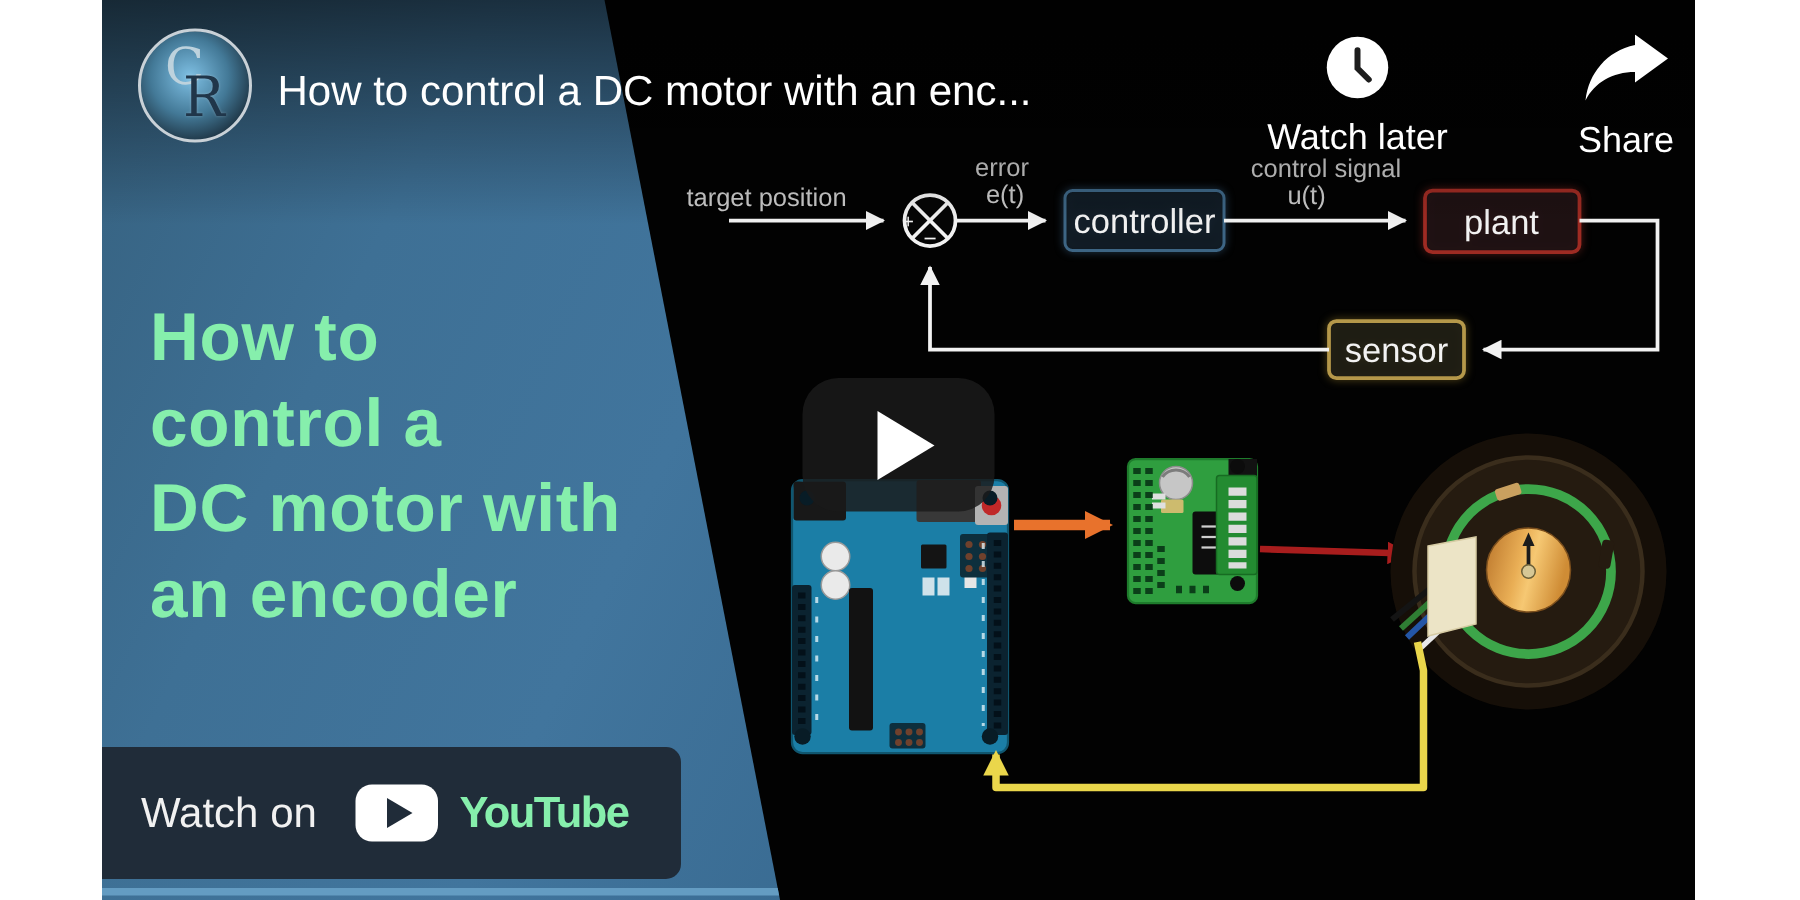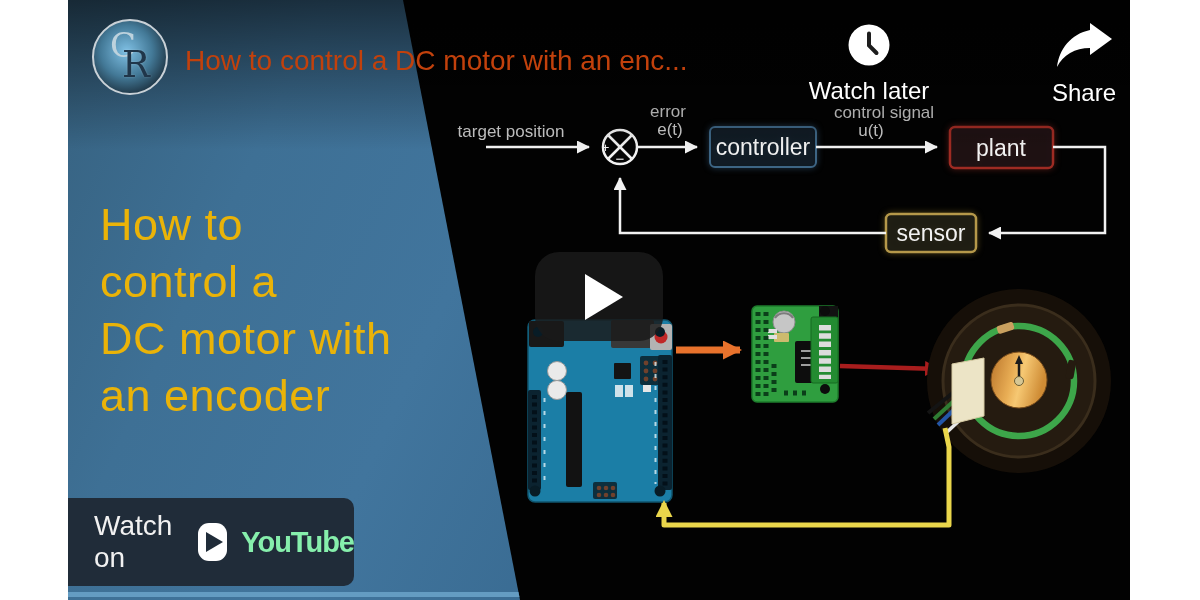--- a/index.html
+++ b/index.html
@@ -3,37 +3,37 @@
 <meta charset="utf-8">
 <style>
   html,body{margin:0;padding:0;background:#ffffff;width:1200px;height:600px;overflow:hidden;
             font-family:"Liberation Sans",sans-serif;}
   .player{position:absolute;left:68px;top:0;width:1062px;height:600px;background:#020202;overflow:hidden;}
   
   .wedge{position:absolute;left:0;top:0;width:460px;height:600px;
          background:linear-gradient(115deg,#36617f 0%,#3e7095 35%,#41759d 70%,#3a6c93 100%);
          clip-path:polygon(0 0,335px 0,452px 600px,0 600px);}
   .wedge-edge{position:absolute;left:0;top:592px;width:100%;height:5px;background:#649cc2;}
-  .headline{position:absolute;left:32px;top:196px;color:#eab308;font-size:45px;line-height:57px;
-            font-weight:400;letter-spacing:.5px;white-space:pre-line;}
+  .headline{position:absolute;left:32px;top:196px;color:#86efac;font-size:45px;line-height:57px;
+            font-weight:700;letter-spacing:.5px;white-space:pre-line;}
   
   .topgrad{position:absolute;left:0;top:0;width:100%;height:150px;
            background:linear-gradient(rgba(0,0,0,.58),rgba(0,0,0,0));}
   .avatar{position:absolute;left:24px;top:19px;width:76px;height:76px;border-radius:50%;
           border:2px solid #c9d1d7;box-sizing:border-box;
           background:radial-gradient(circle at 45% 42%,#7fc0e4 0%,#437997 45%,#14222e 85%);
           overflow:hidden;}
   .avatar .lc{position:absolute;left:16px;top:4px;font-family:"DejaVu Serif",serif;font-size:34px;color:#bdd2dd;}
   .avatar .lr{position:absolute;left:28px;top:22px;font-family:"DejaVu Serif",serif;font-size:37px;color:#20364a;
               text-shadow:0 0 2px rgba(255,255,255,.25);}
-  .vtitle{position:absolute;left:117px;top:45px;color:#c2410c;font-size:28px;white-space:nowrap;}
+  .vtitle{position:absolute;left:117px;top:45px;color:#ffffff;font-size:28px;white-space:nowrap;}
   .hbtn{position:absolute;text-align:center;color:#ffffff;}
   .hbtn .lbl{font-size:24px;font-weight:500;margin-top:6px;}
   
-  .watchbar{position:absolute;left:0;top:498px;width:286px;height:88px;background:#202c39;
+  .watchbar{position:absolute;left:0;top:498px;width:386px;height:88px;background:#202c39;
             border-radius:0 10px 10px 0;display:flex;align-items:center;padding-left:26px;box-sizing:border-box;}
   .watchbar .won{color:#f1f1f1;font-size:28px;}
   .ytlogo{width:55px;height:38px;background:#ffffff;border-radius:11px;margin:0 14px 0 26px;
           display:flex;align-items:center;justify-content:center;}
   .ytlogo .tri{width:0;height:0;border-top:10px solid transparent;border-bottom:10px solid transparent;
                border-left:17px solid #202c39;margin-left:3px;}
   .ytword{color:#86efac;font-size:29px;font-weight:700;letter-spacing:-1px;}
   
   .playbtn{position:absolute;left:467px;top:252px;width:128px;height:89px;border-radius:24px;
            background:rgba(26,26,26,.84);display:flex;align-items:center;justify-content:center;}
@@ -228,21 +228,21 @@
     <div class="tri"></div>
   </div>
 
   <div class="topgrad"></div>
   <div class="avatar">
     <span class="lc">C</span>
     <span class="lr">R</span>
   </div>
   <div class="vtitle">How to control a DC motor with an enc...</div>
 
-  <div class="hbtn" style="left:721px;top:23px;width:160px;text-align:center;">
+  <div class="hbtn" style="left:757px;top:23px;width:160px;text-align:center;">
     <svg width="44" height="44" viewBox="0 0 44 44" style="position:static">
       <circle cx="22" cy="22" r="20.5" fill="#ffffff"></circle>
       <path d="M22 10.5 L22 22.5 L29.5 30" fill="none" stroke="#1d1d1d" stroke-width="4" stroke-linecap="round"></path>
     </svg>
     <div class="lbl">Watch later</div>
   </div>
 
   <div class="hbtn" style="left:956px;top:23px;width:120px;">
     <svg width="60" height="46" viewBox="0 0 60 46" style="position:static">
       <path d="M36 7 C17 11 5 26 3 44 C9 32 21 25 36 25 L36 32 L58 16 L36 0 Z" fill="#ffffff"></path>

